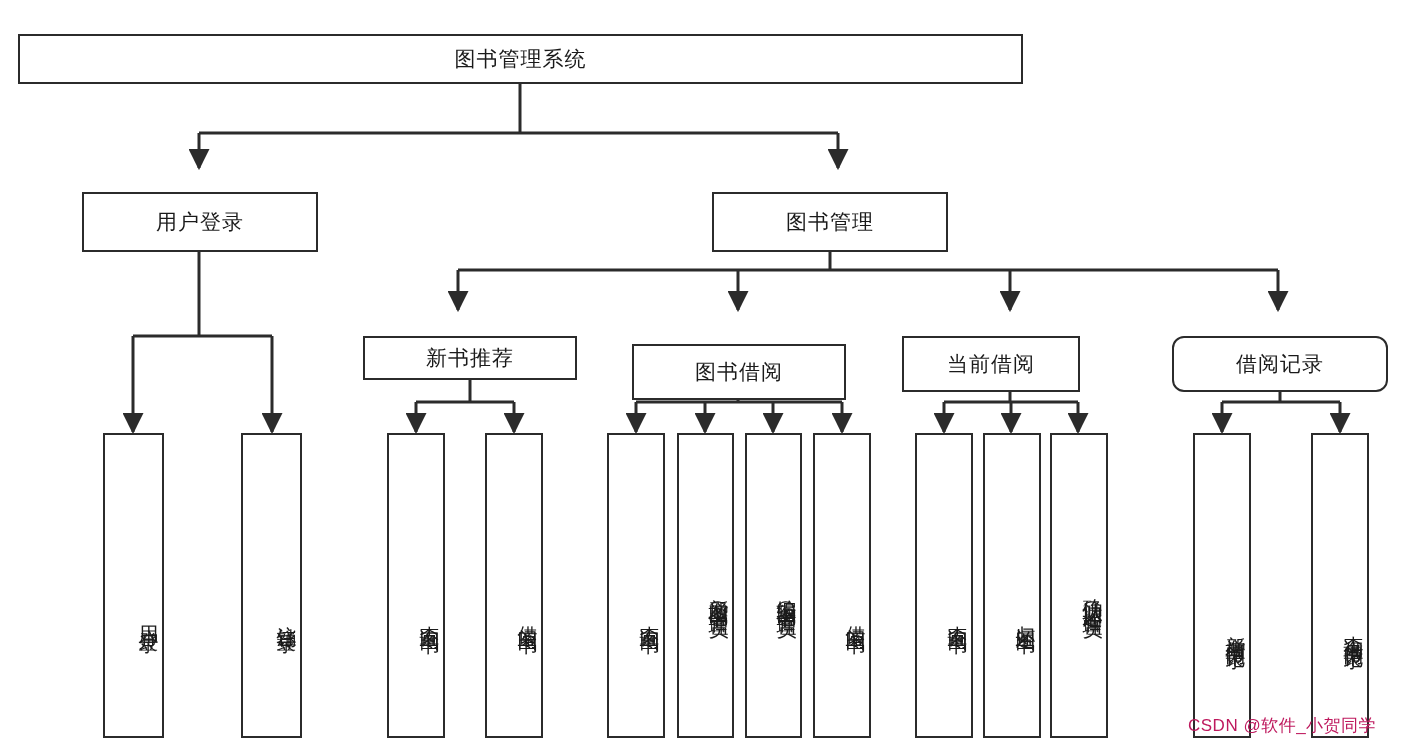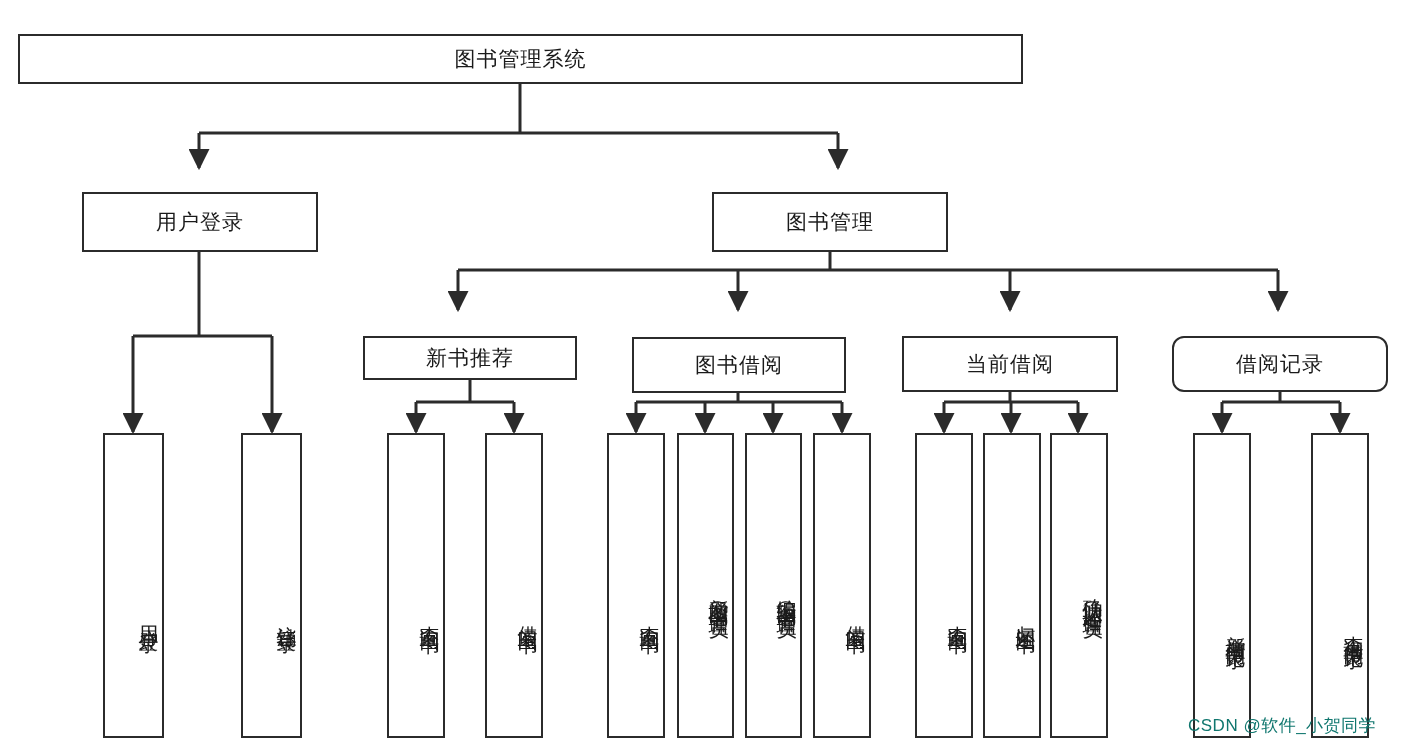--- a/index.html
+++ b/index.html
@@ -52,21 +52,21 @@
     text-align: center;
   }
   .node-v.pad-small { padding-top: 22px; }
   .node-v.pad-mid   { padding-top: 60px; }
   .node-v.pad-big   { padding-top: 86px; }
   .watermark {
     position: absolute;
     left: 1188px;
     top: 714px;
     font-size: 17px;
-    color: #0f766e;
+    color: #be185d;
     white-space: nowrap;
     letter-spacing: 0.5px;
   }
 </style>
 </head>
 <body>
 
 <div id="canvas">
 
   <svg id="edges" viewBox="0 0 1405 747">
@@ -127,24 +127,24 @@
   <div class="node node-h" style="left:82px; top:172px; width:236px; height:60px;">
     <span>用户登录</span>
   </div>
   <div class="node node-h" style="left:712px; top:172px; width:236px; height:60px;">
     <span>图书管理</span>
   </div>
 
   <div class="node node-h" style="left:363px; top:316px; width:214px; height:44px;">
     <span>新书推荐</span>
   </div>
-  <div class="node node-h" style="left:632px; top:317px; width:214px; height:56px;">
+  <div class="node node-h" style="left:632px; top:324px; width:214px; height:56px;">
     <span>图书借阅</span>
   </div>
-  <div class="node node-h" style="left:902px; top:316px; width:216px; height:56px;">
+  <div class="node node-h" style="left:902px; top:316px; width:178px; height:56px;">
     <span>当前借阅</span>
   </div>
   <div class="node node-h" style="left:1172px; top:316px; width:216px; height:56px;border-radius:12px;">
     <span>借阅记录</span>
   </div>
 
   <div class="node node-v pad-mid" style="left:103px; top:433px; width:61px; height:305px;">
     <span>用户登录</span>
   </div>
   <div class="node node-v pad-mid" style="left:241px; top:433px; width:61px; height:305px;">

